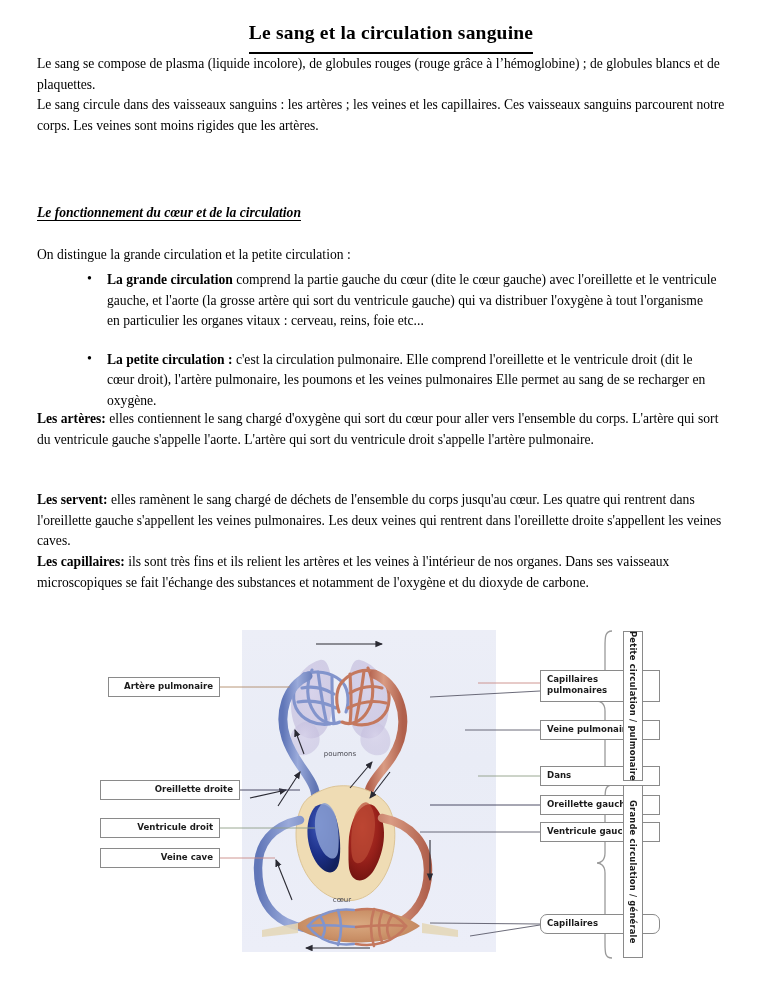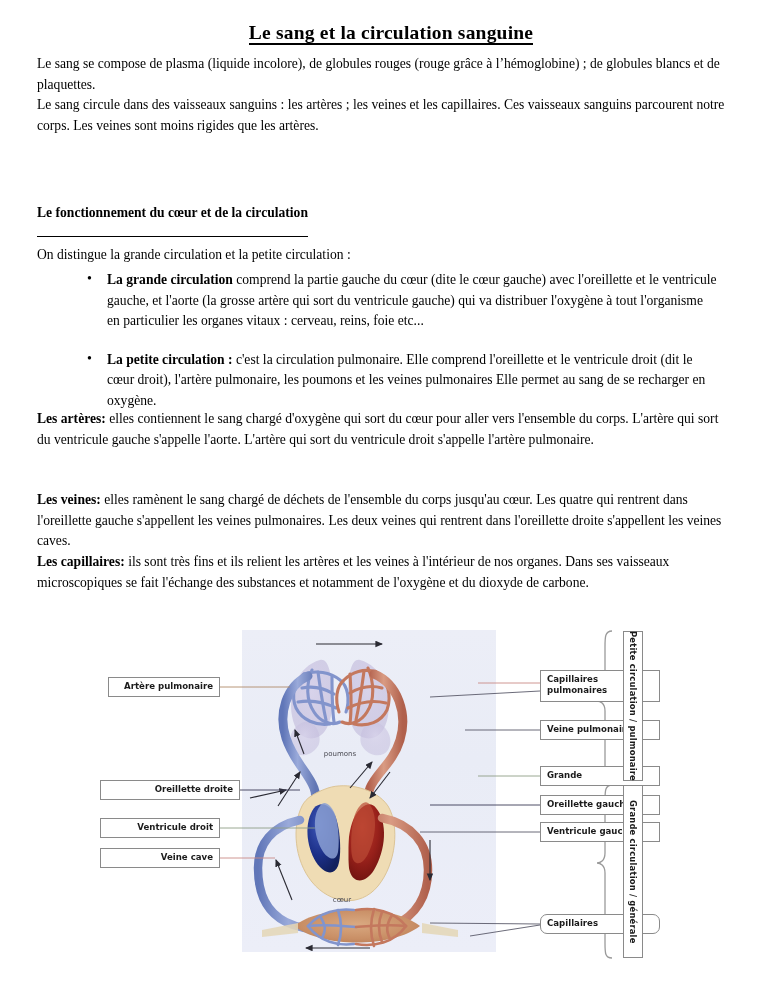--- a/index.html
+++ b/index.html
@@ -27,36 +27,36 @@
     position: absolute;
     left: 0; top: 22px;
     width: 768px;
     text-align: center;
     font-size: 19.5px;
     font-weight: bold;
     letter-spacing: 0.2px;
   }
   .doc-title span {
     border-bottom: 2px solid #000;
-    padding-bottom: 0;
+    padding-bottom: 9px;
     margin-left: 14px;
   }
 
   
   .body-text {
     position: absolute;
     left: 37px;
     width: 694px;
     font-size: 13.6px;
     line-height: 20.5px;
     text-align: left;
   }
   .p-intro  { top: 54px;  }
   .h-section{ top: 203px; font-weight: bold; }
-  .h-section span { border-bottom: 1.6px solid #000; padding-bottom: 16px; }
+  .h-section span { border-bottom: 1.6px solid #000; padding-bottom: 0px; font-style: italic; }
   .p-distingue { top: 245px; }
   .p-arteres { top: 409px; }
   .p-veines  { top: 490px; }
   .p-capil   { top: 552px; }
 
   .bullets {
     position: absolute;
     left: 37px;
     top: 258px;
     width: 694px;
@@ -169,21 +169,21 @@
         <b>La petite circulation :</b><span> c'est la circulation pulmonaire. Elle comprend l'oreillette et le ventricule droit (dit le cœur droit), l'artère pulmonaire, les poumons et les veines pulmonaires Elle permet au sang de se recharger en oxygène.</span>
       </li>
     </ul>
   </div>
 
   <div class="body-text p-arteres">
     <b>Les artères:</b><span> elles contiennent le sang chargé d'oxygène qui sort du cœur pour aller vers l'ensemble du corps. L'artère qui sort du ventricule gauche s'appelle l'aorte. L'artère qui sort du ventricule droit s'appelle l'artère pulmonaire.</span>
   </div>
 
   <div class="body-text p-veines">
-    <b>Les veines:</b><span> elles ramènent le sang chargé de déchets de l'ensemble du corps jusqu'au cœur. Les quatre qui rentrent dans l'oreillette gauche s'appellent les veines pulmonaires. Les deux veines qui rentrent dans l'oreillette droite s'appellent les veines caves.</span>
+    <b>Les servent:</b><span> elles ramènent le sang chargé de déchets de l'ensemble du corps jusqu'au cœur. Les quatre qui rentrent dans l'oreillette gauche s'appellent les veines pulmonaires. Les deux veines qui rentrent dans l'oreillette droite s'appellent les veines caves.</span>
   </div>
 
   <div class="body-text p-capil">
     <b>Les capillaires:</b><span> ils sont très fins et ils relient les artères et les veines à l'intérieur de nos organes. Dans ses vaisseaux microscopiques se fait l'échange des substances et notamment de l'oxygène et du dioxyde de carbone.</span>
   </div>
 
   <div class="diagram">
 
     <div class="img-panel">
       <svg class="art" viewBox="0 0 236 322">
@@ -329,21 +329,21 @@
       </g>
     </svg>
 
     <div class="lbl lbl-left" style="left:8px;  top:52px;  width:112px; height:20px;">Artère pulmonaire</div>
     <div class="lbl lbl-left" style="left:0px;  top:155px; width:140px; height:20px;">Oreillette droite</div>
     <div class="lbl lbl-left" style="left:0px;  top:193px; width:120px; height:20px;">Ventricule droit</div>
     <div class="lbl lbl-left" style="left:0px;  top:223px; width:120px; height:20px;">Veine cave</div>
 
     <div class="lbl lbl-right" style="left:440px; top:45px;  width:120px; height:32px;">Capillaires pulmonaires</div>
     <div class="lbl lbl-right" style="left:440px; top:95px;  width:120px; height:20px;">Veine pulmonaire</div>
-    <div class="lbl lbl-right" style="left:440px; top:141px; width:120px; height:20px;">Grande</div>
+    <div class="lbl lbl-right" style="left:440px; top:141px; width:120px; height:20px;">Dans</div>
     <div class="lbl lbl-right" style="left:440px; top:170px; width:120px; height:20px;">Oreillette gauche</div>
     <div class="lbl lbl-right" style="left:440px; top:197px; width:120px; height:20px;">Ventricule gauche</div>
     <div class="lbl lbl-right" style="left:440px; top:289px; width:120px; height:20px;border-radius:7px;">Capillaires</div>
 
     <div class="vlabel" style="left:523px; top:6px;  width:20px; height:150px;">
       <span>Petite circulation / pulmonaire</span>
     </div>
     <div class="vlabel" style="left:523px; top:160px; width:20px; height:173px;">
       <span>Grande circulation / générale</span>
     </div>

